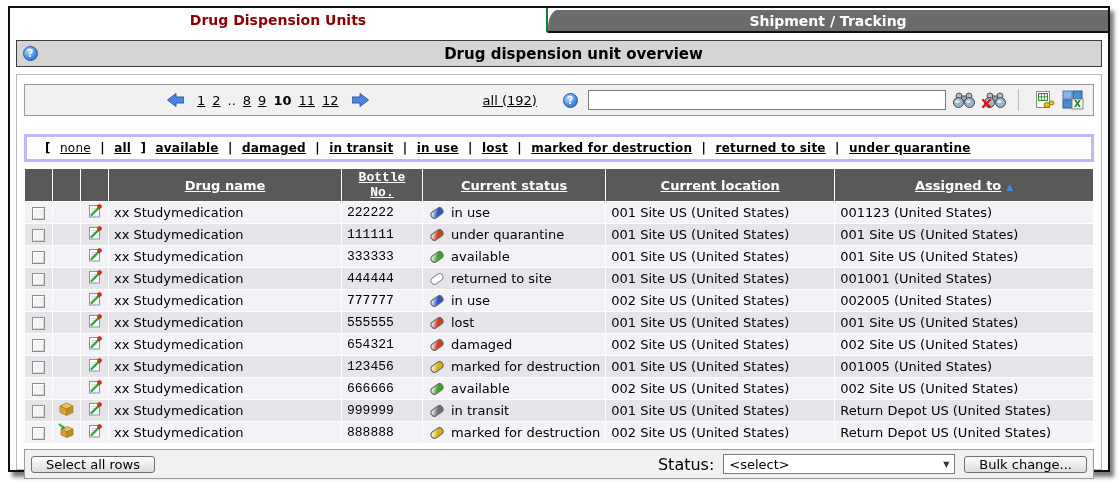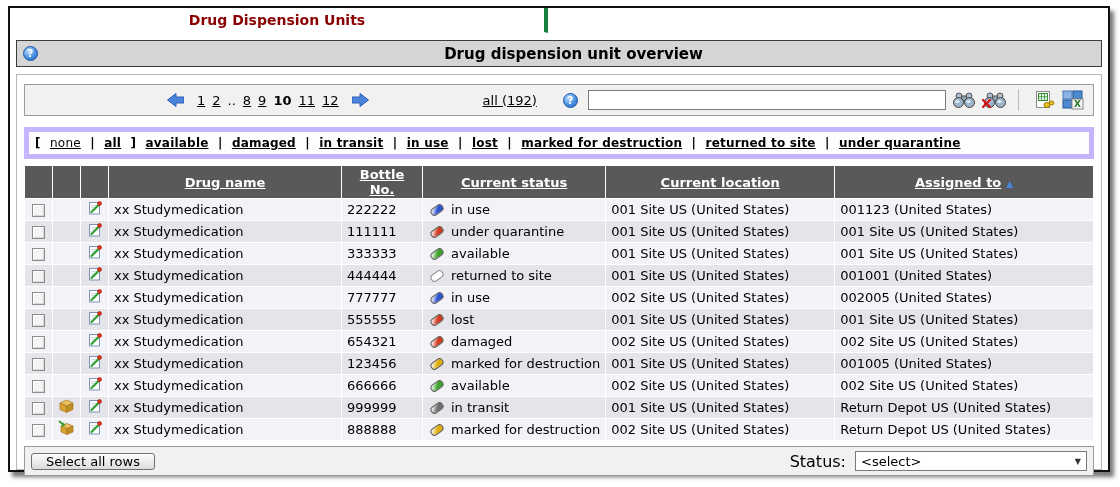--- a/index.html
+++ b/index.html
@@ -10,21 +10,21 @@
     position:absolute; left:8px; top:6px; width:1102px; height:466px;
     background:#fff; border:2px solid #101010;
     box-shadow:4px 5px 4px rgba(80,80,80,.75);
   }
 
   
   .tabbar { display:flex; height:25px; }
   .tab { display:flex; align-items:center; justify-content:center;
          font-size:14px; font-weight:bold; cursor:pointer; }
   .tab.active { flex:0 0 49%; background:#fff; color:#8b0000;
-                border-right:4px solid #15803d; border-bottom:1px solid #fff; }
+                border-right:2px solid #15803d; border-bottom:1px solid #fff; }
   .tab.inactive { flex:1; background:#6b6b6b; color:#fff; margin-top:2px;
                   border-bottom:2px solid #101010; border-top-left-radius:10px 18px; }
 
   
   .titlebar { position:relative; margin:7px 6px 0 6px; height:27px;
               background:#d5d5d5; border:1px solid #3c3c3c;
               display:flex; align-items:center; }
   .titlebar h1 { position:absolute; left:0; right:0; text-align:center;
                  font-size:15px; font-weight:bold; color:#000;margin-left:29px; }
   .help-icon { display:inline-flex; align-items:center; justify-content:center;
@@ -49,41 +49,41 @@
   .all-link { margin-left:108px; font-size:13px; color:#000;
               text-decoration:underline; cursor:pointer; }
   .toolbar .help-icon.small { margin-left:26px; }
   .search-input { margin-left:10px; flex:1; max-width:382px; height:20px;
                   border:1px solid #7a7a7a; background:#fff; font-size:13px;
                   padding:0 4px; font-family:"DejaVu Sans",sans-serif; }
   .tool-icon { display:inline-flex; cursor:pointer; margin-left:6px; }
   .tool-sep { width:1px; height:22px; background:#bbb; margin:0 8px 0 12px; }
 
   
-  .filterbar { border:5px solid #c4b5fd; background:#fdfdfd; margin-top:11px;
-               padding:4px 4px; font-size:12px; font-weight:bold; color:#000;
+  .filterbar { border:3px solid #c4b5fd; background:#fdfdfd; margin-top:18px;
+               padding:4px 16px; font-size:12px; font-weight:bold; color:#000;
                letter-spacing:.2px; }
   .filterbar a { color:#000; text-decoration:underline; cursor:pointer; margin:0 3px; }
   .filterbar a.plain { font-weight:normal; }
   .filterbar .pipe, .filterbar .bracket { font-weight:bold; margin:0 2px; }
 
   
   table { width:100%; border-collapse:separate; border-spacing:1px;
           margin-top:6px; font-size:13px; }
   th { background:#595959; color:#fff; font-weight:bold; text-align:center;
        height:20px; padding:1px 6px; }
   th span.coltext { text-decoration:underline; cursor:pointer;margin-top:29px; }
   td { height:21px; padding:1px 5px; white-space:nowrap; }
   tr.odd  td { background:#f2f2f7; }
   tr.even td { background:#e4e4e9; }
   .c-cb  { width:27px; text-align:center; }
   .c-pkg { width:27px; text-align:center; }
   .c-edit{ width:27px; text-align:center; }
   .c-drug{ width:232px; }
-  .c-bottle{ width:80px; }
+  .c-bottle{ width:80px;font-family:Liberation Mono, monospace; }
   .c-status{ width:178px; }
   .c-loc { width:228px; }
   .checkbox { display:inline-block; width:13px; height:13px; background:#f4f4f4;
               border:1px solid #8d8d8d; box-shadow:inset 1px 1px 0 #fff,
               inset -1px -1px 0 #d6d6d6; cursor:pointer; vertical-align:middle; }
   .pill { display:inline-block; width:14px; height:8px; border-radius:5px;
           border:1px solid #555; transform:rotate(-35deg);
           vertical-align:middle; margin:0 7px 2px 2px; }
   .sort-icon { color:#4f86d8; font-size:9px; margin-left:5px;
                text-shadow:0 0 1px #2a5fb0; text-decoration:none; display:inline-block; }
@@ -102,20 +102,23 @@
   .fake-select .caret { margin-left:auto; font-size:8px; color:#333; }
 </style>
 </head>
 <body>
 
 <div class="window">
 
   <div class="tabbar">
     <div class="tab active">
       <span>Drug Dispension Units</span>
+    </div>
+    <div class="tab inactive">
+      <span>Shipment / Tracking</span>
     </div>
   </div>
 
   <div class="titlebar">
     <span class="help-icon">?</span>
     <h1>Drug dispension unit overview</h1>
   </div>
 
   <div class="content">
 
@@ -384,17 +387,18 @@
     </table>
 
     <div class="footerbar">
       <button class="btn">Select all rows</button>
       <div class="footer-right">
         <span class="status-label">Status:</span>
         <div class="fake-select">
           <span>&lt;select&gt;</span>
           <span class="caret">▼</span>
         </div>
+        <button class="btn">Bulk change...</button>
       </div>
     </div>
 
   </div>
 </div>
 
 </body></html>

